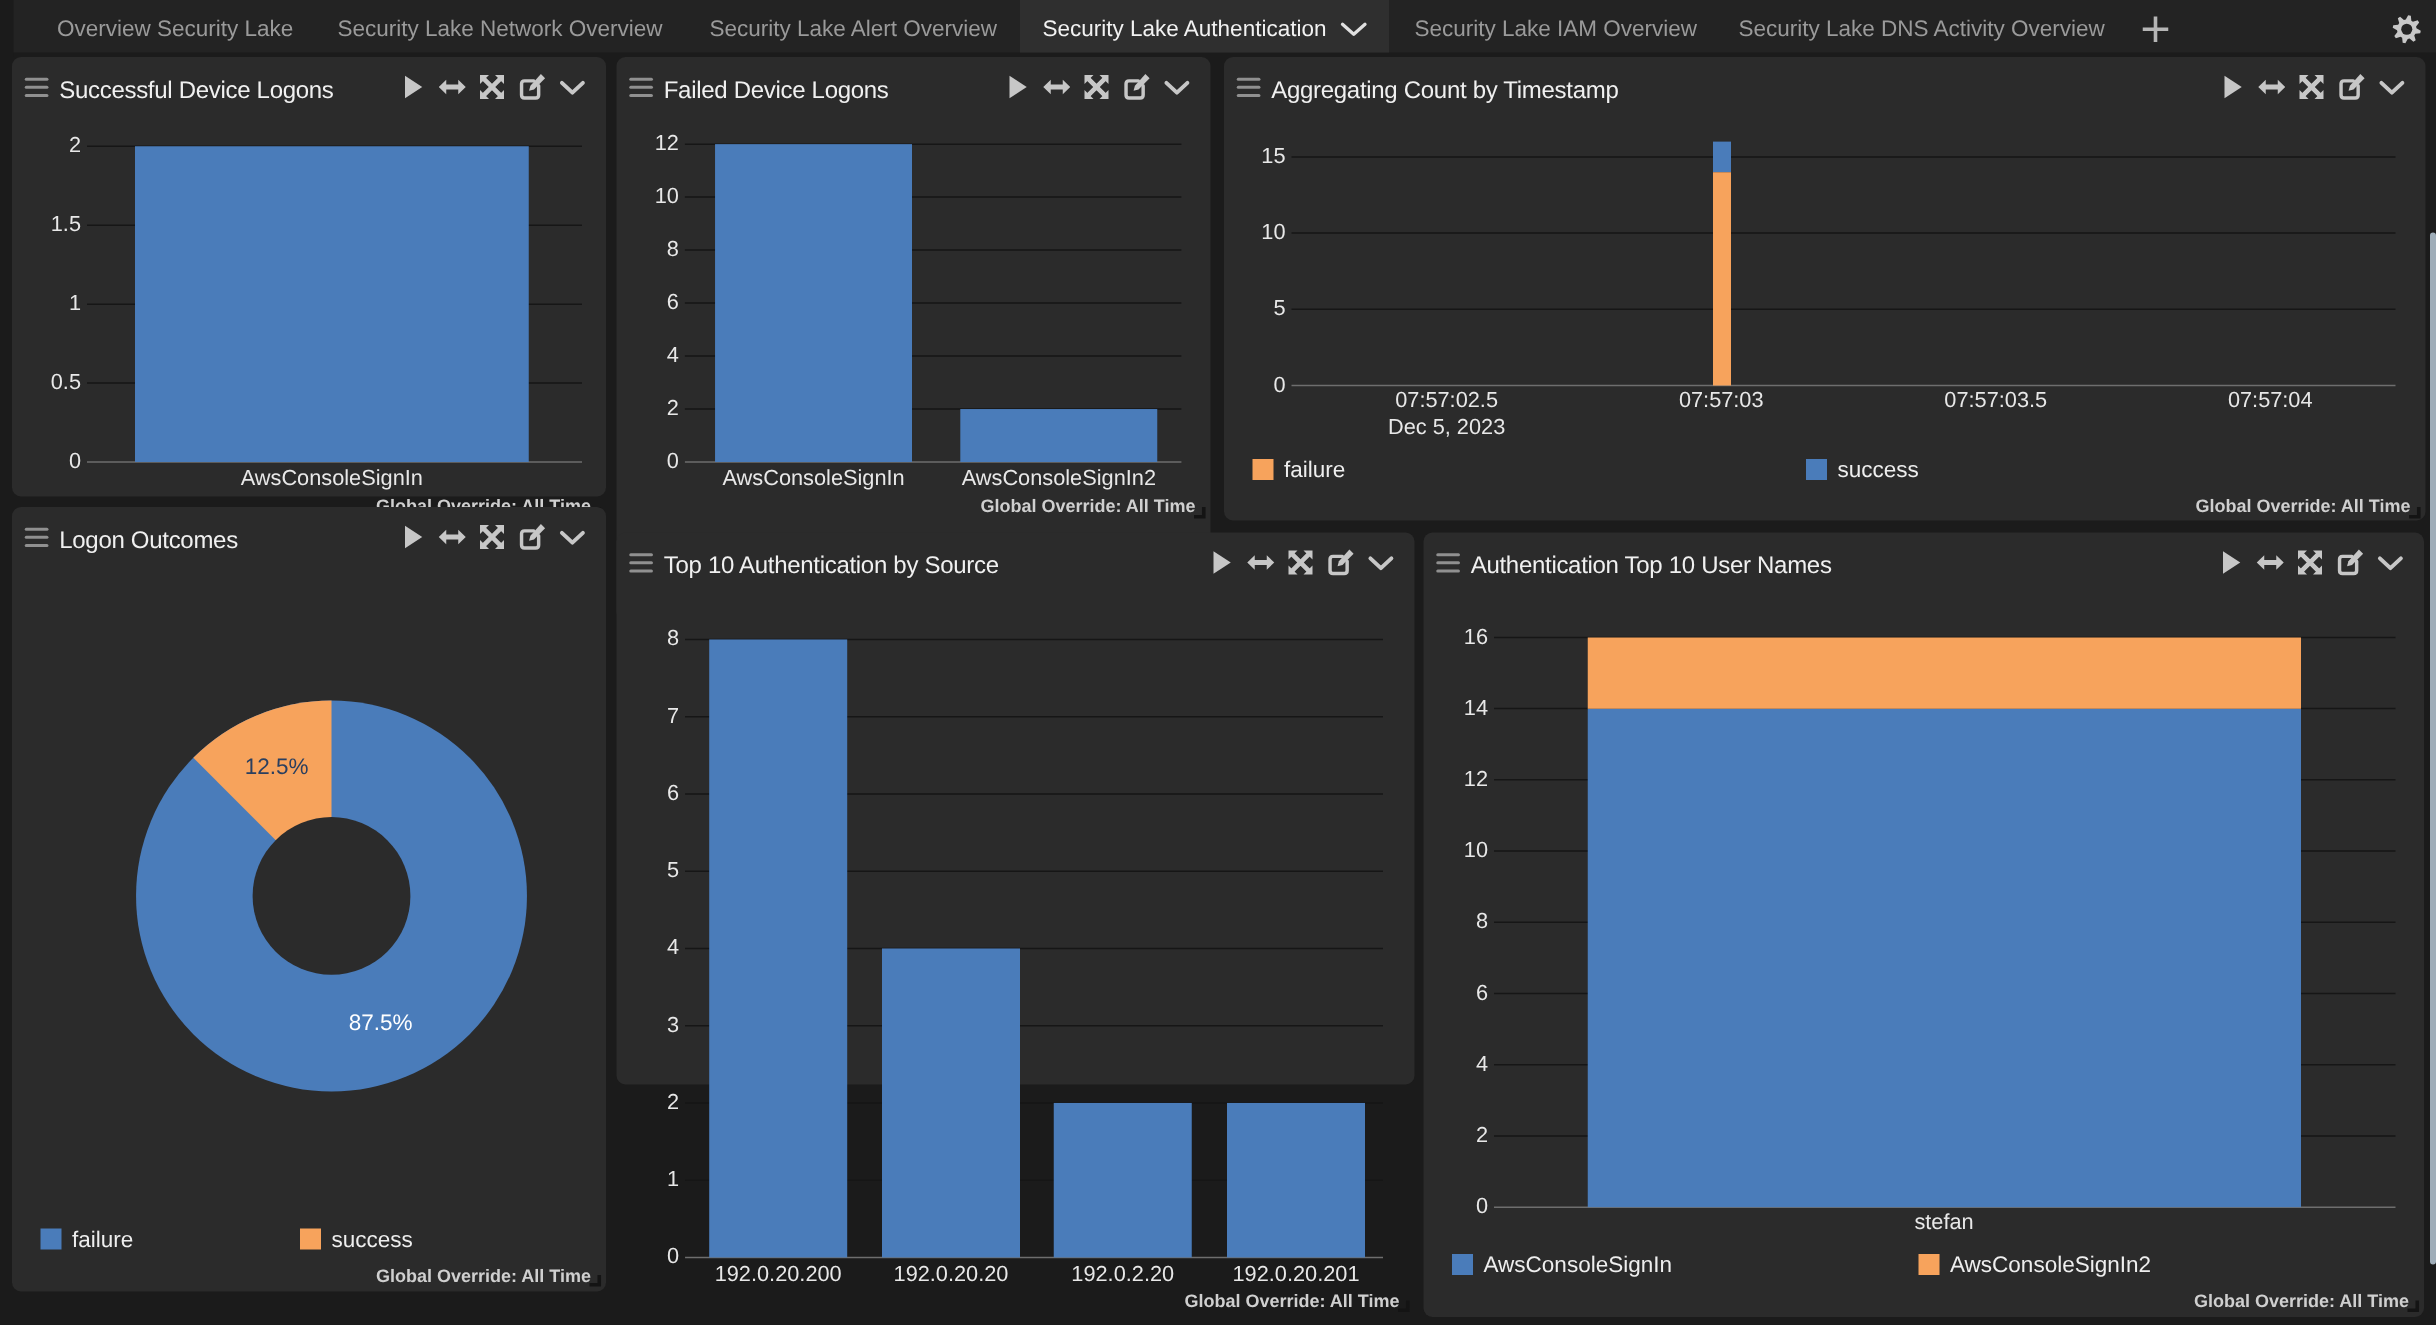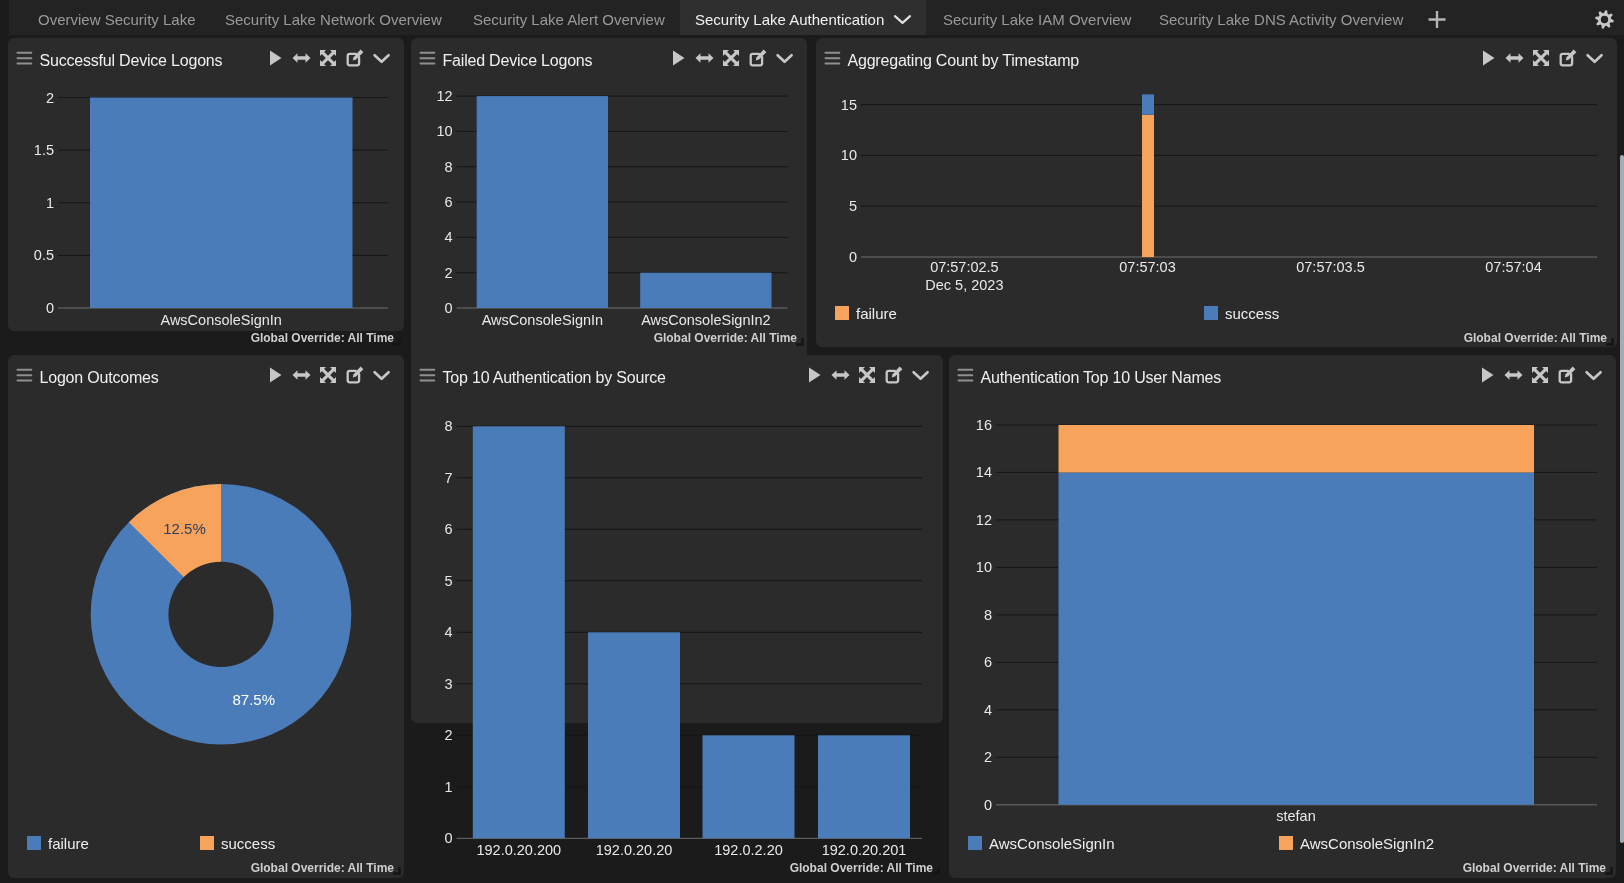--- a/index.html
+++ b/index.html
@@ -130,21 +130,21 @@
       <text x="514.5" y="229.0" font-size="14.5" fill="#e8e8e8" text-anchor="middle" font-weight="400" font-family="Liberation Sans, sans-serif" dominant-baseline="central">07:57:03.5</text>
       <text x="697.5" y="229.0" font-size="14.5" fill="#e8e8e8" text-anchor="middle" font-weight="400" font-family="Liberation Sans, sans-serif" dominant-baseline="central">07:57:04</text>
       <text x="148.4" y="247.0" font-size="14.5" fill="#e8e8e8" text-anchor="middle" font-weight="400" font-family="Liberation Sans, sans-serif" dominant-baseline="central">Dec 5, 2023</text>
       <rect x="19" y="268" width="14" height="14" fill="#f7a35c"></rect>
       <text x="40.0" y="275.5" font-size="15" fill="#eeeeee" text-anchor="start" font-weight="400" font-family="Liberation Sans, sans-serif" dominant-baseline="central">failure</text>
       <rect x="388" y="268" width="14" height="14" fill="#4a7cba"></rect>
       <text x="409.0" y="275.5" font-size="15" fill="#eeeeee" text-anchor="start" font-weight="400" font-family="Liberation Sans, sans-serif" dominant-baseline="central">success</text>
       <text x="791.0" y="299.5" font-size="12" fill="#cfcfcf" text-anchor="end" font-weight="700" font-family="Liberation Sans, sans-serif" dominant-baseline="central">Global Override: All Time</text>
       <path d="M796.5 300 L796.5 306.5 L790 306.5" stroke="#141414" stroke-width="2.4" fill="none"></path>
     </svg></div>
-<div class="panel" style="left:8px;top:355px;width:396px;height:523px"><svg width="396" height="523" viewBox="0 0 396 523">
+<div class="panel" style="left:8px;top:338px;width:396px;height:523px"><svg width="396" height="523" viewBox="0 0 396 523">
       <rect x="8.5" y="13.8" width="15.8" height="2.0" rx="1.0" fill="#909090"></rect>
       <rect x="8.5" y="19.2" width="15.8" height="2.0" rx="1.0" fill="#909090"></rect>
       <rect x="8.5" y="24.6" width="15.8" height="2.0" rx="1.0" fill="#909090"></rect>
       <text letter-spacing="-0.2" x="31.5" y="22.5" font-size="16" fill="#f0f0f0" text-anchor="start" font-weight="400" font-family="Liberation Sans, sans-serif" dominant-baseline="central">Logon Outcomes</text>
       <path d="M262.0 12.5 L273.5 20.0 L262.0 27.5 Z" fill="#c7c7c7"></path>
       <path transform="translate(293.5,20)" fill="#c7c7c7" d="M-9 0 L-4 -4.8 L-4 -1.7 L4 -1.7 L4 -4.8 L9 0 L4 4.8 L4 1.7 L-4 1.7 L-4 4.8 Z"></path>
       <g transform="translate(320,20)">
         <path d="M-5.6 -5.6 L5.6 5.6 M-5.6 5.6 L5.6 -5.6" stroke="#c7c7c7" stroke-width="3.1" fill="none"></path>
         <path d="M-8 -8 L-2 -8 L-8 -2 Z" fill="#c7c7c7"></path>
         <path d="M-8 8 L-2 8 L-8 2 Z" fill="#c7c7c7"></path>

